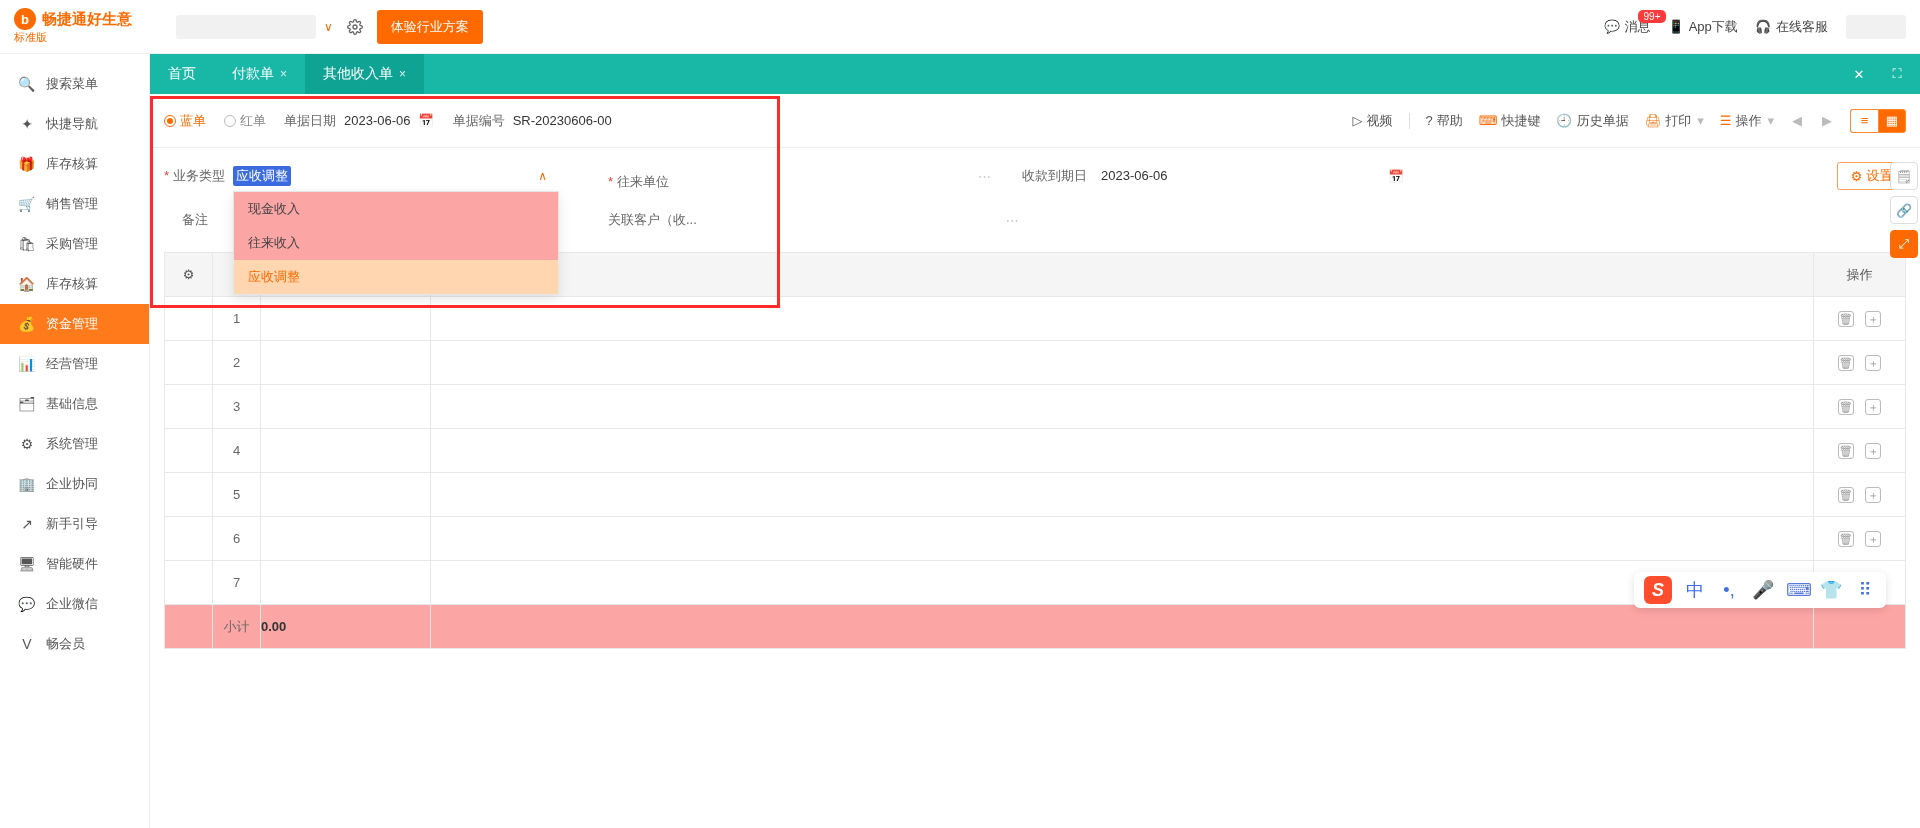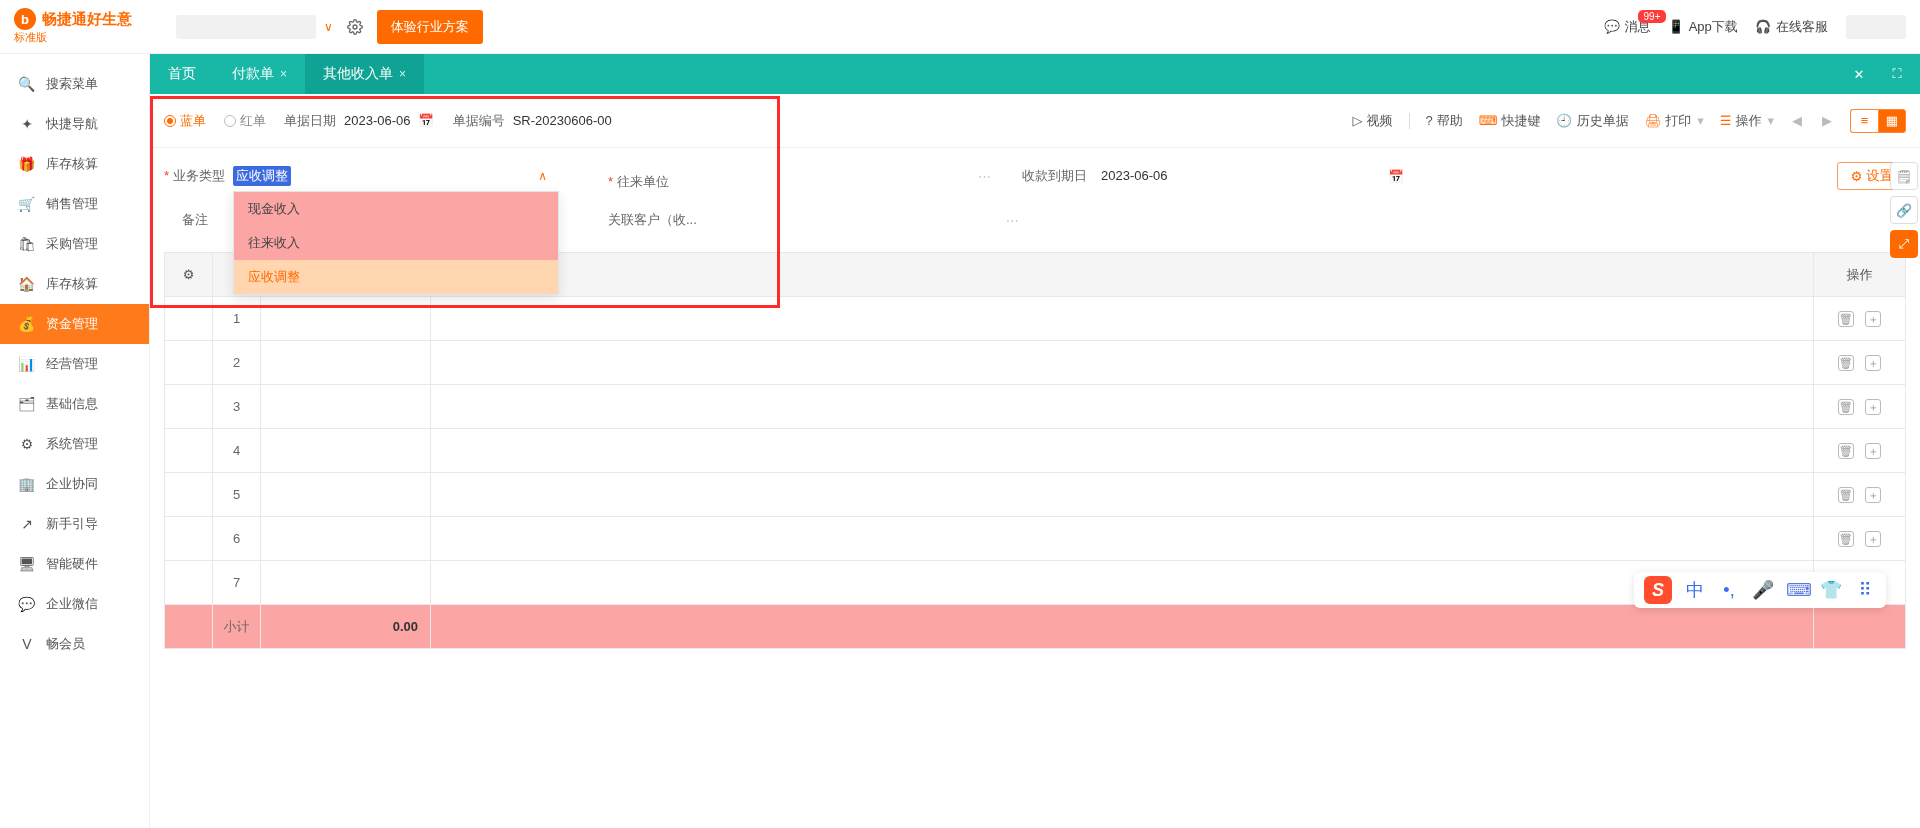--- a/index.html
+++ b/index.html
@@ -87,21 +87,21 @@
 
 .red-box { position: absolute; border: 3px solid #ff2a2a; pointer-events: none; z-index: 80; }
 
 
 .table-wrap { padding: 0 14px; }
 .dtable { width: 100%; border-collapse: collapse; }
 .dtable th, .dtable td { border: 1px solid #e8e8e8; height: 44px; font-size: 13px; }
 .dtable thead th { background: #f5f5f5; color: #555; font-weight: normal; position: relative; }
 .col-gear { width: 48px; text-align: center; color: #999; }
 .col-num { width: 48px; text-align: center; color: #666; }
-.col-amount { width: 170px; text-align: right; padding-right: 12px; }
+.col-amount { width: 170px; padding-right: 12px; }
 .col-blank { }
 .col-ops { width: 92px; text-align: center; color: #888; }
 .sort-ico { color: #bbb; margin-right: 4px; font-size: 10px; display: inline-block; }
 .th-req::before { content:'*'; color:#f04040; margin-right:2px; }
 .row-subtotal td { background: #fca5a5; }
 .row-subtotal .col-amount { font-weight: bold; }
 .op-ico { display:inline-block; width:16px; height:16px; border:1px solid #bbb; border-radius:3px; margin:0 4px; color:#999; font-size:11px; line-height:14px; text-align:center; cursor:pointer; }
 
 
 .right-rail { position: absolute; right: 0; top: 108px; width: 30px; display: flex; flex-direction: column; gap: 6px; }

